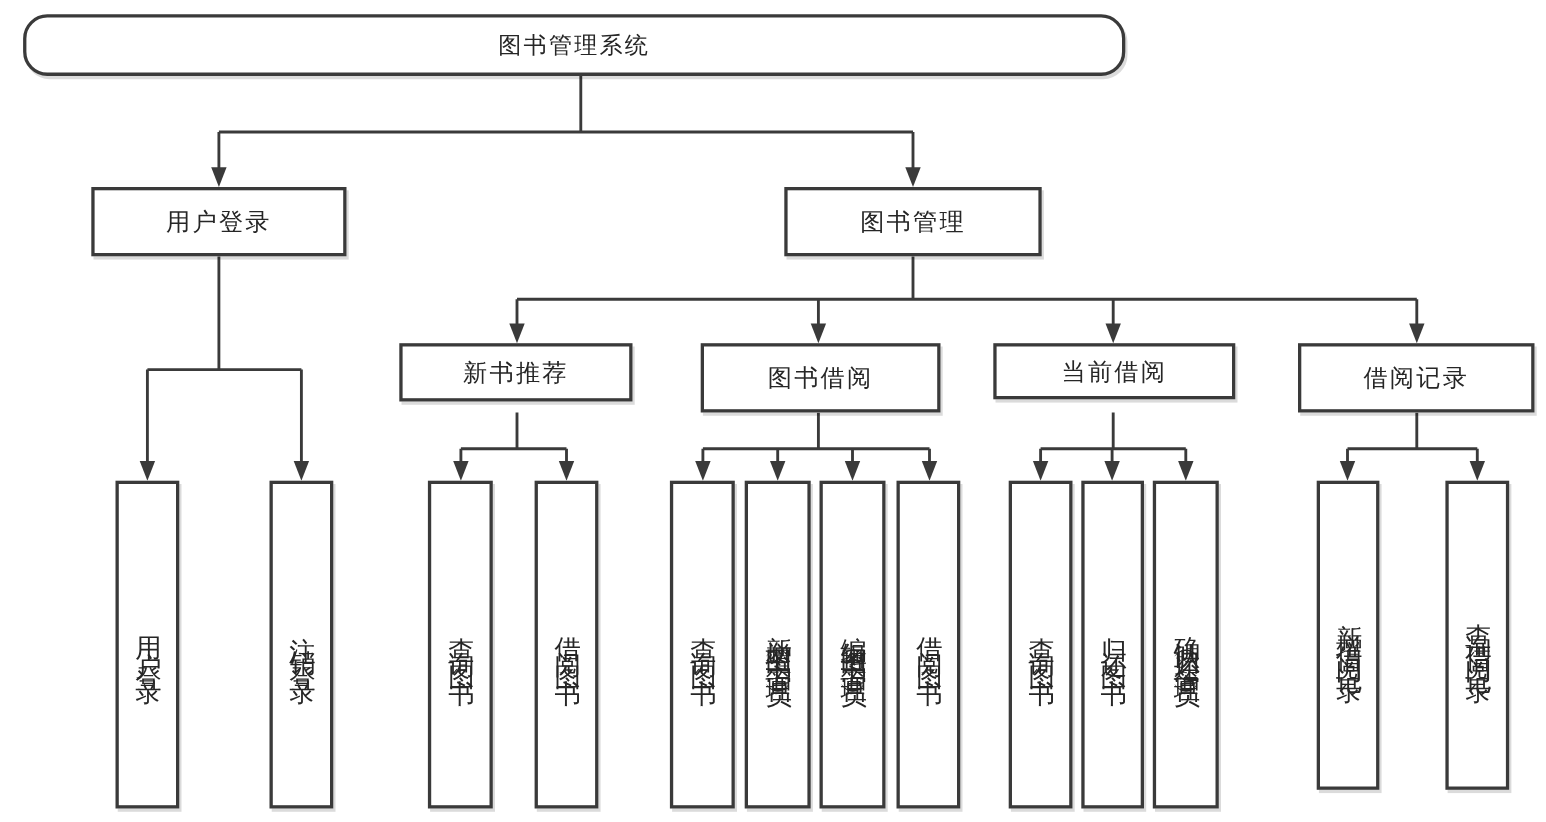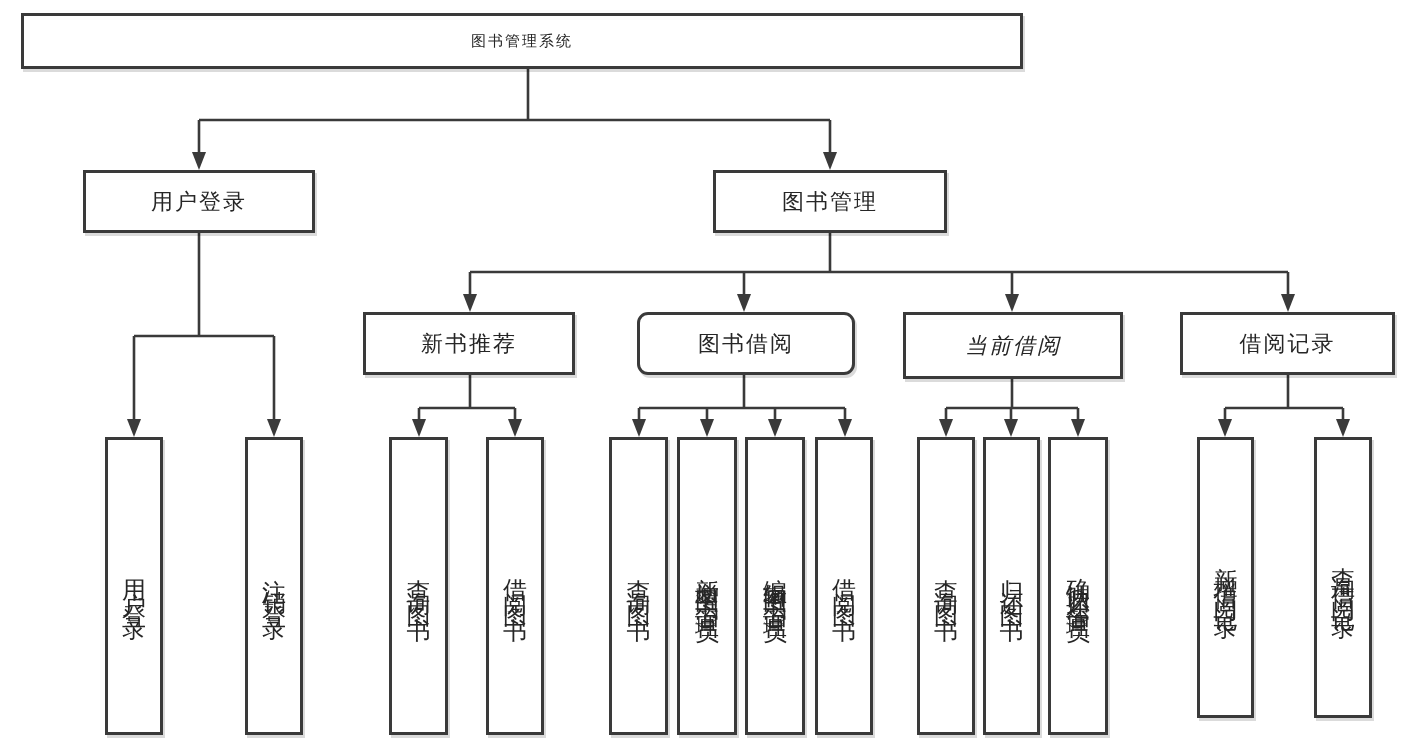--- a/index.html
+++ b/index.html
@@ -29,21 +29,21 @@
     border: 3px solid #3a3a3a;
     box-shadow: 2px 3px 0 rgba(0,0,0,0.14);
     display: flex;
     align-items: center;
     justify-content: center;
     font-size: 22px;
     letter-spacing: 2px;
     color: #262626;
     z-index: 1;
   }
-  .hnode.root { font-size: 15px; }
+  .hnode.root { font-size: 21px; border-radius: 22px; }
   .vnode {
     position: absolute;
     box-sizing: border-box;
     background: #ffffff;
     border: 3px solid #3a3a3a;
     box-shadow: 2px 3px 0 rgba(0,0,0,0.14);
     display: flex;
     align-items: center;
     justify-content: center;
     z-index: 1;
@@ -105,23 +105,23 @@
       <polygon points="1225,437 1218,419 1232,419"></polygon>
       <polygon points="1343,437 1336,419 1350,419"></polygon>
     </g>
   </svg>
 
   <div class="hnode root" style="left:21px; top:13px; width:1002px; height:56px;">图书管理系统</div>
 
   <div class="hnode" style="left:83px; top:170px; width:232px; height:63px;">用户登录</div>
   <div class="hnode" style="left:713px; top:170px; width:234px; height:63px;font-family:Liberation Mono, monospace;">图书管理</div>
 
-  <div class="hnode" style="left:363px; top:312px; width:212px; height:63px;">新书推荐</div>
-  <div class="hnode" style="left:637px; top:312px; width:218px; height:63px;border-radius:11px;">图书借阅</div>
-  <div class="hnode" style="left:903px; top:312px; width:220px; height:67px;font-style:italic;">当前借阅</div>
+  <div class="hnode" style="left:363px; top:312px; width:212px; height:53px;">新书推荐</div>
+  <div class="hnode" style="left:637px; top:312px; width:218px; height:63px;">图书借阅</div>
+  <div class="hnode" style="left:903px; top:312px; width:220px; height:51px;">当前借阅</div>
   <div class="hnode" style="left:1180px; top:312px; width:215px; height:63px;">借阅记录</div>
 
   <div class="vnode ls4" style="left:105px; top:437px; width:58px; height:298px;">
     <span>用户登录</span>
   </div>
   <div class="vnode ls4" style="left:245px; top:437px; width:58px; height:298px;">
     <span>注销登录</span>
   </div>
 
   <div class="vnode ls4" style="left:389px; top:437px; width:59px; height:298px;">

